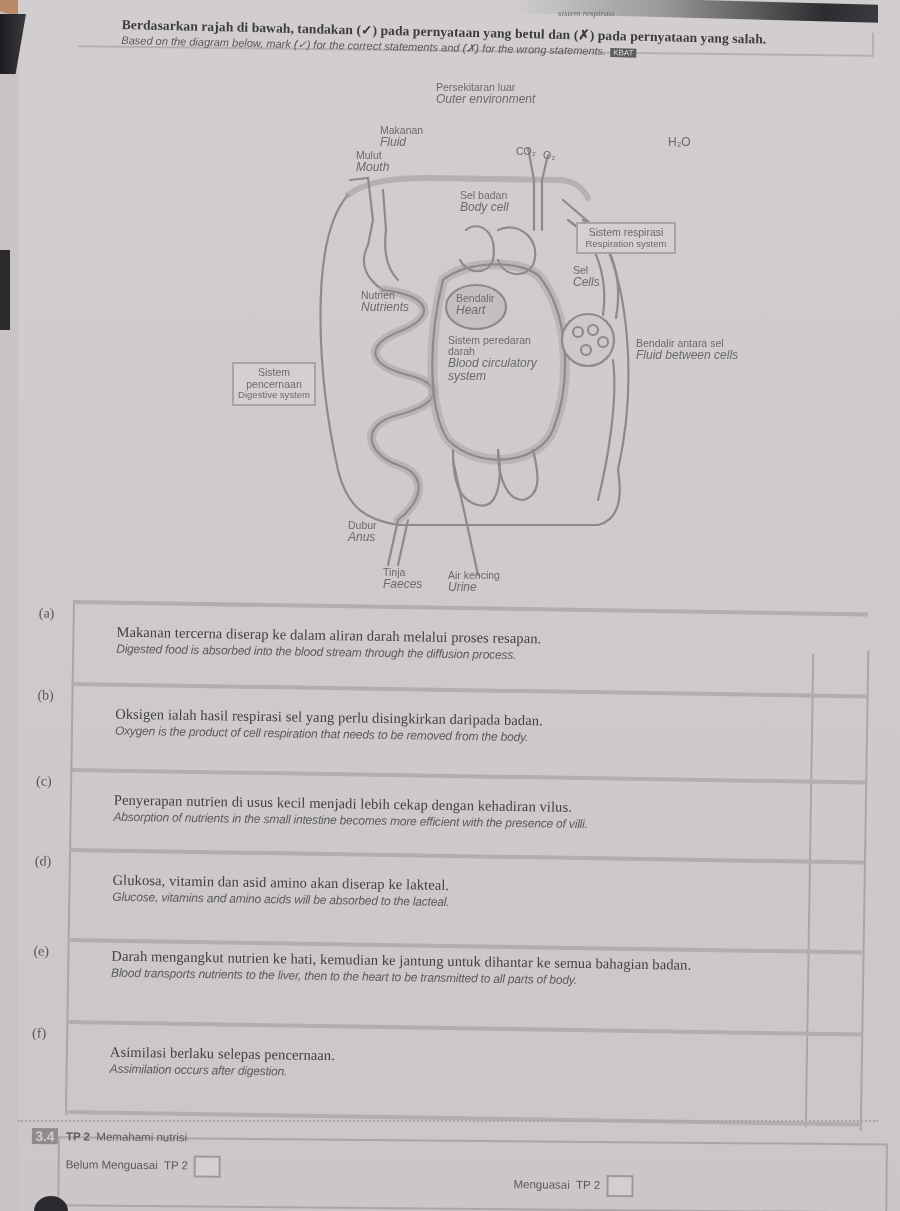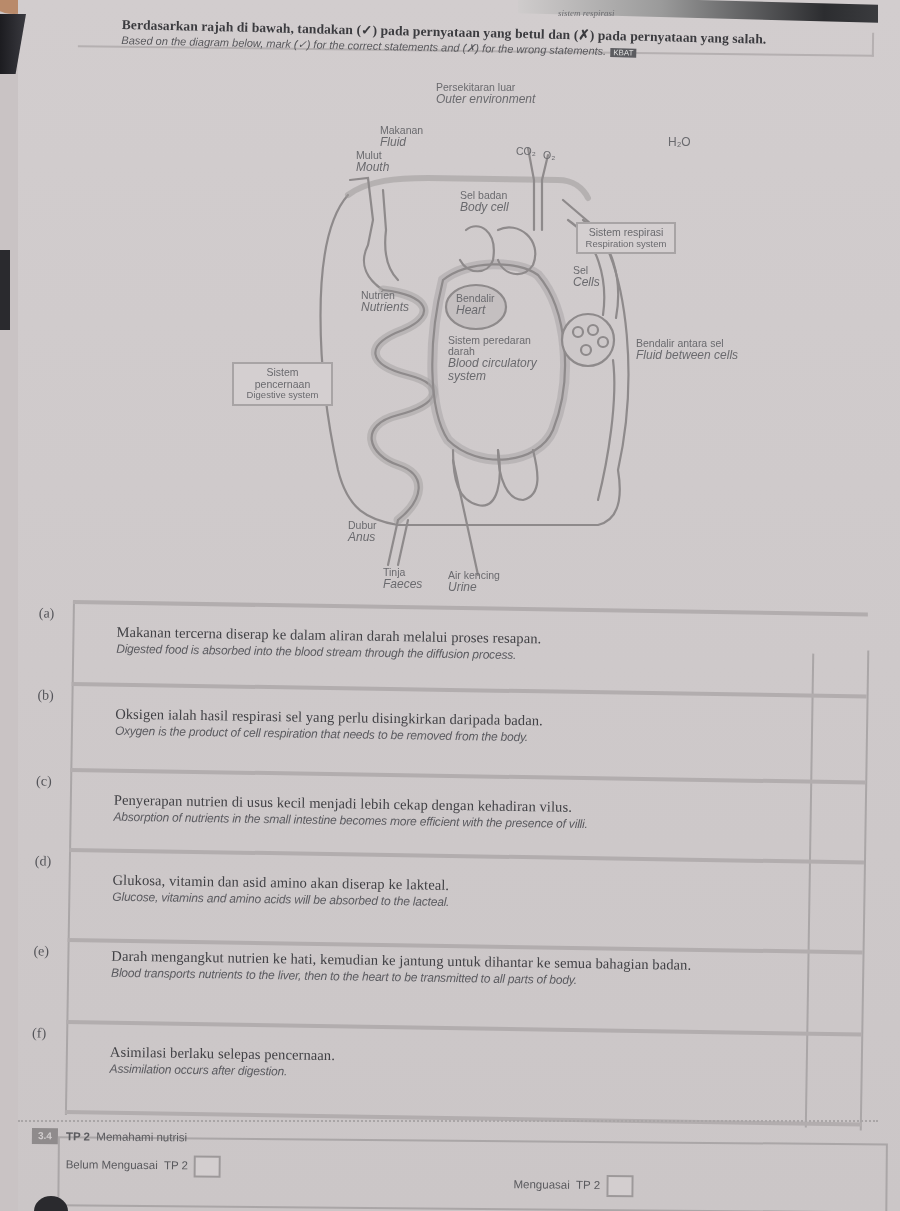--- a/index.html
+++ b/index.html
@@ -96,21 +96,21 @@
     position: absolute; left: 0; top: 1120px; width: 860px; height: 3px;
     border-top: 2px dotted #a9a5a6;
   }
   
   .tp {
     position: absolute; left: 14px; top: 1128px; width: 840px; height: 80px;
     transform: rotate(0.5deg); transform-origin: left top;
   }
   .tp-badge {
     position: absolute; left: 0; top: 0; width: 26px; height: 16px;
-    background: #8f8b8c; color: #d0cccd; font-size: 10px; font-weight: bold;
+    background: #8f8b8c; color: #d0cccd; font-size: 14px; font-weight: bold;
     font-family: "Liberation Sans", sans-serif; text-align: center; line-height: 16px;
   }
   .tp-box {
     position: absolute; left: 26px; top: 8px; width: 830px; height: 70px;
     border: 2px solid #aaa6a7; border-left: 2px solid #aaa6a7;
   }
   .tp-title { position: absolute; left: 34px; top: 2px; font-family: "Liberation Sans", sans-serif; font-size: 11.5px; color: #5a5a5e; }
   .tp-title b { font-weight: bold; }
   .tp-belum { position: absolute; left: 34px; top: 26px; font-family: "Liberation Sans", sans-serif; font-size: 11.5px; color: #5a5a5e; }
   .tp-menguasai { position: absolute; left: 482px; top: 42px; font-family: "Liberation Sans", sans-serif; font-size: 11.5px; color: #5a5a5e; }
@@ -179,21 +179,21 @@
     <div class="dlabel" style="left:318px;top:66px;">CO₂</div>
     <div class="dlabel" style="left:345px;top:70px;">O₂</div>
     <div class="dlabel" style="left:470px;top:56px;font-size:12px;">H₂O</div>
     <div class="dlabel" style="left:262px;top:110px;"><span>Sel badan</span><span class="en">Body cell</span></div>
     <div class="dbox" style="left:378px;top:142px;width:100px;"><span>Sistem respirasi</span><span class="en">Respiration system</span></div>
     <div class="dlabel" style="left:375px;top:185px;"><span>Sel</span><span class="en">Cells</span></div>
     <div class="dlabel" style="left:163px;top:210px;"><span>Nutrien</span><span class="en">Nutrients</span></div>
     <div class="dlabel" style="left:258px;top:213px;"><span>Bendalir</span><span class="en">Heart</span></div>
     <div class="dlabel" style="left:250px;top:255px;width:90px;"><span>Sistem peredaran darah</span><span class="en">Blood circulatory system</span></div>
     <div class="dlabel" style="left:438px;top:258px;text-align:left;"><span>Bendalir antara sel</span><span class="en">Fluid between cells</span></div>
-    <div class="dbox" style="left:34px;top:282px;width:101px;"><span>Sistem pencernaan</span><span class="en">Digestive system</span></div>
+    <div class="dbox" style="left:34px;top:282px;width:84px;"><span>Sistem pencernaan</span><span class="en">Digestive system</span></div>
     <div class="dlabel" style="left:150px;top:440px;"><span>Dubur</span><span class="en">Anus</span></div>
     <div class="dlabel" style="left:185px;top:487px;"><span>Tinja</span><span class="en">Faeces</span></div>
     <div class="dlabel" style="left:250px;top:490px;"><span>Air kencing</span><span class="en">Urine</span></div>
   </div>
 
   <div class="tbl">
     <div class="tbl-left"></div>
     <div class="tbl-right"></div>
 
     <div class="row" style="top:0;height:80px;">

